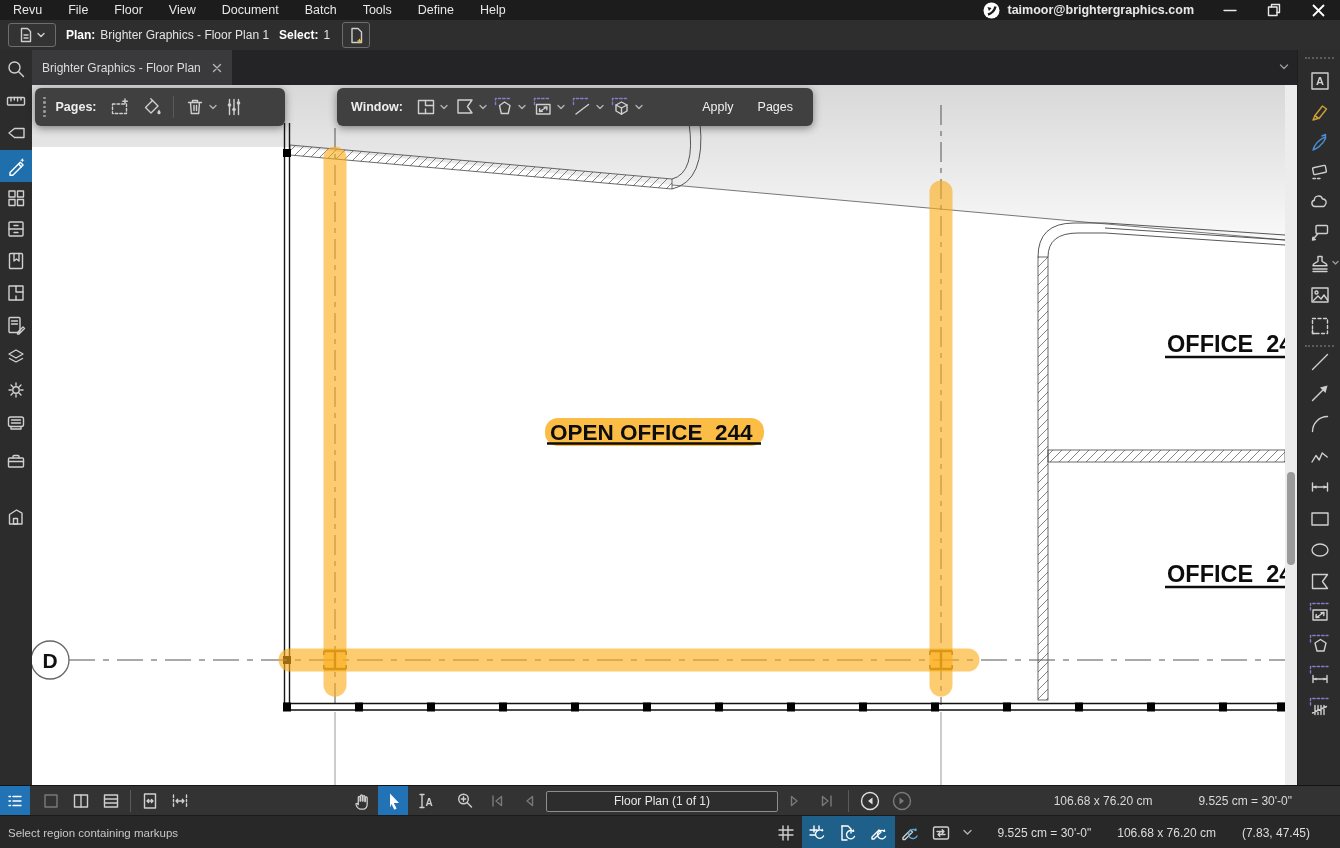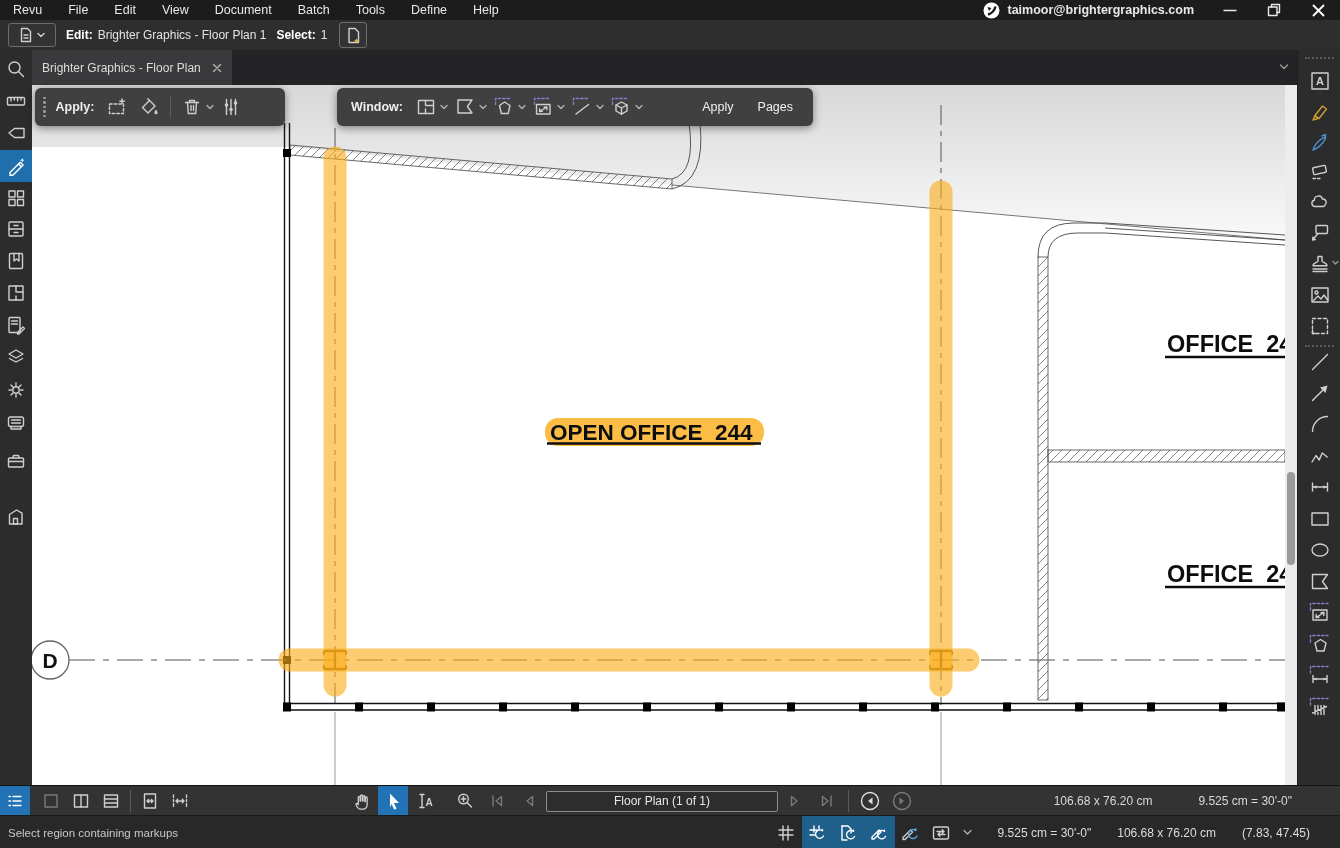--- a/index.html
+++ b/index.html
@@ -58,21 +58,21 @@
   .stxt{color:#dddddd;font-size:12px;margin-left:26px;white-space:pre;}
 </style>
 </head>
 <body>
 
 <div id="app">
 
   <div id="menubar" class="abs flex">
     <span class="menu-item">Revu</span>
     <span class="menu-item">File</span>
-    <span class="menu-item">Edit</span>
+    <span class="menu-item">Floor</span>
     <span class="menu-item">View</span>
     <span class="menu-item">Document</span>
     <span class="menu-item">Batch</span>
     <span class="menu-item">Tools</span>
     <span class="menu-item">Define</span>
     <span class="menu-item">Help</span>
     <span class="right">
       <span style="margin-right:7px;">
         <svg width="17" height="17" viewBox="0 0 17 17">
             <circle cx="8.5" cy="8.5" r="8" fill="#fff"></circle>
@@ -108,21 +108,21 @@
             <path d="M5 8h4M5 11h4"></path>
           </svg>
         </span>
       <span>
           <svg class="ic" width="8" height="6" viewBox="0 0 8 6">
             <path d="M1 1.5l3 3 3-3"></path>
           </svg>
         </span>
     </span>
     <span class="flex" style="margin-left:10px;gap:5px;">
-      <span class="blab">Edit:</span>
+      <span class="blab">Plan:</span>
       <span>Brighter Graphics - Floor Plan 1</span>
     </span>
     <span class="flex" style="margin-left:10px;gap:5px;">
       <span class="blab">Select:</span>
       <span>1</span>
     </span>
     <span class="sqbtn" style="margin-left:12px;">
       <span>
           <svg class="ic" width="15" height="17" viewBox="0 0 15 17">
             <path d="M3 1.5h6l3.5 3.5v10.5H3z"></path>
@@ -462,21 +462,21 @@
   </div>
 
   <div class="fbar" style="left:35px;width:250px;">
     <span class="handle">
         <i></i>
         <i></i>
         <i></i>
         <i></i>
         <i></i>
       </span>
-    <span class="lab">Apply:</span>
+    <span class="lab">Pages:</span>
     <span class="tbtn">
         <svg class="ic" width="22" height="22" viewBox="0 0 22 22">
           <rect x="3.5" y="8" width="14" height="9.5" stroke-dasharray="2.6 2"></rect>
           <path d="M16 3v4.5M13.8 5.2h4.5"></path>
         </svg>
       </span>
     <span class="tbtn" style="margin-left:6px;">
         <svg class="ic" width="22" height="22" viewBox="0 0 22 22">
           <path d="M4.5 11.5l7-7 5.5 5.5-7 7z"></path>
           <path d="M11.5 4.5L9.8 2.8"></path>

